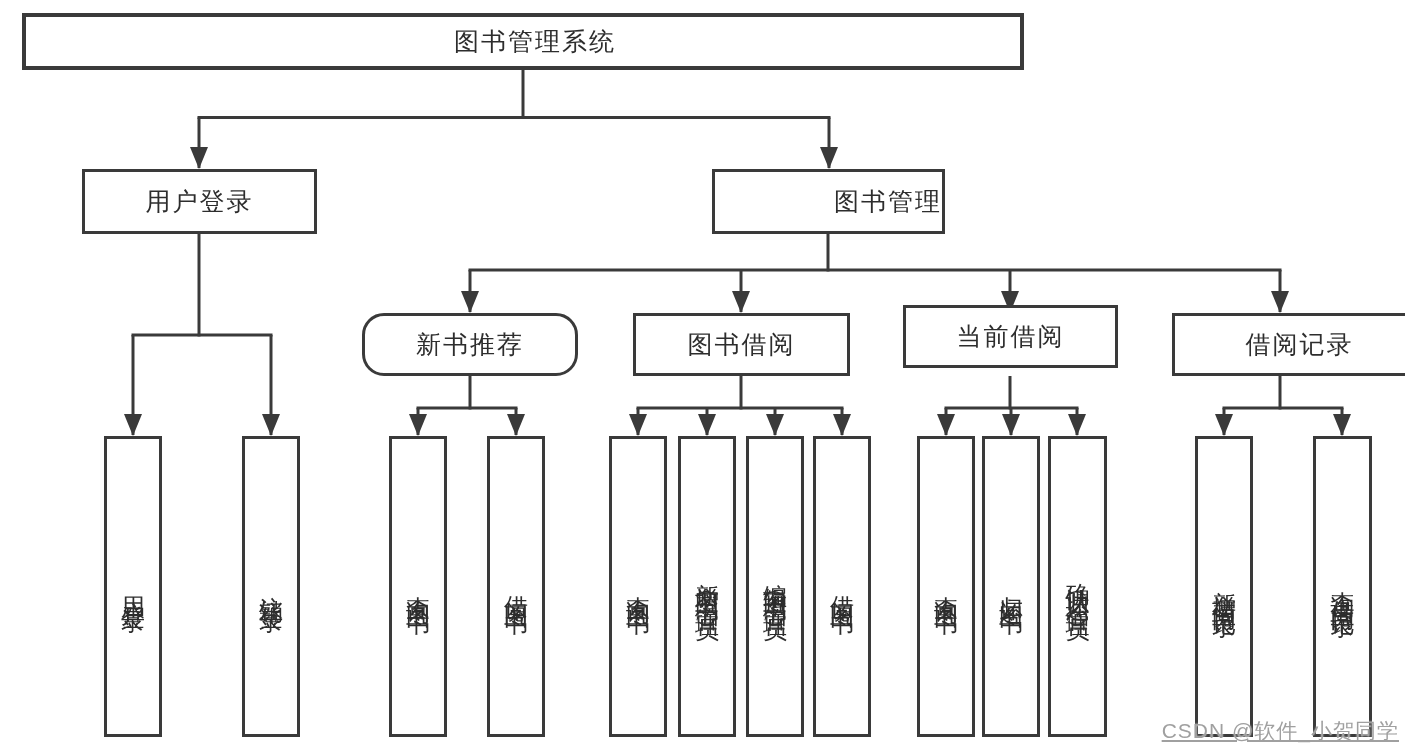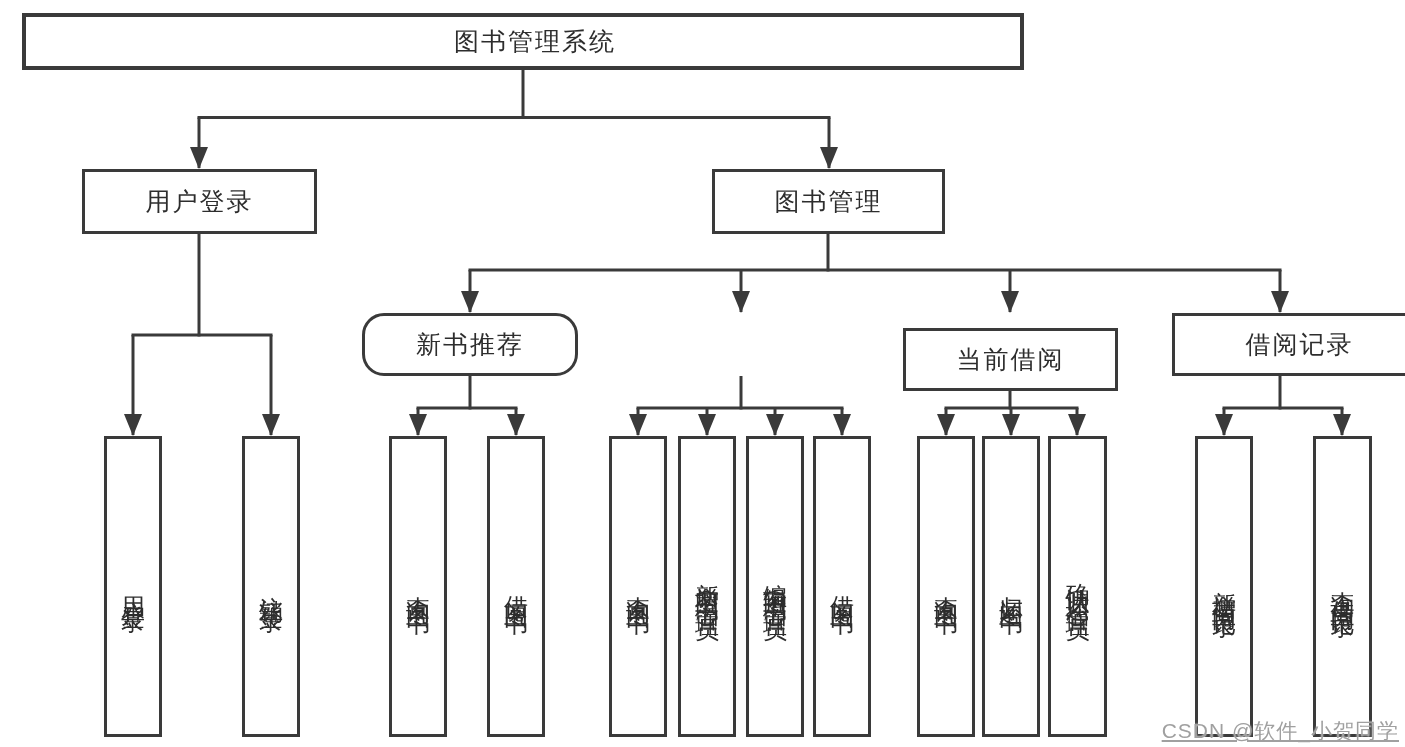--- a/index.html
+++ b/index.html
@@ -104,28 +104,31 @@
     </g>
   </svg>
 
   <div class="box root" style="left:22px; top:13px; width:1002px; height:57px;padding-left:24px;">
     <span class="h-label">图书管理系统</span>
   </div>
 
   <div class="box" style="left:82px; top:169px; width:235px; height:65px;">
     <span class="h-label">用户登录</span>
   </div>
-  <div class="box" style="left:712px; top:169px; width:233px; height:65px;">
+  <div class="box" style="left:712px; top:169px; width:233px; height:65px;justify-content:flex-end;">
     <span class="h-label">图书管理</span>
   </div>
 
   <div class="box" style="left:362px; top:313px; width:216px; height:63px;border-radius:22px;">
     <span class="h-label">新书推荐</span>
   </div>
-  <div class="box" style="left:903px; top:328px; width:215px; height:63px;">
+  <div class="box" style="left:633px; top:313px; width:217px; height:63px;">
+    <span class="h-label">图书借阅</span>
+  </div>
+  <div class="box" style="left:903px; top:305px; width:215px; height:63px;">
     <span class="h-label">当前借阅</span>
   </div>
   <div class="box" style="left:1172px; top:313px; width:255px; height:63px;">
     <span class="h-label">借阅记录</span>
   </div>
 
   <div class="box" style="left:104px; top:436px; width:58px; height:301px;">
     <span class="vtext">用户登录</span>
   </div>
   <div class="box" style="left:242px; top:436px; width:58px; height:301px;">

